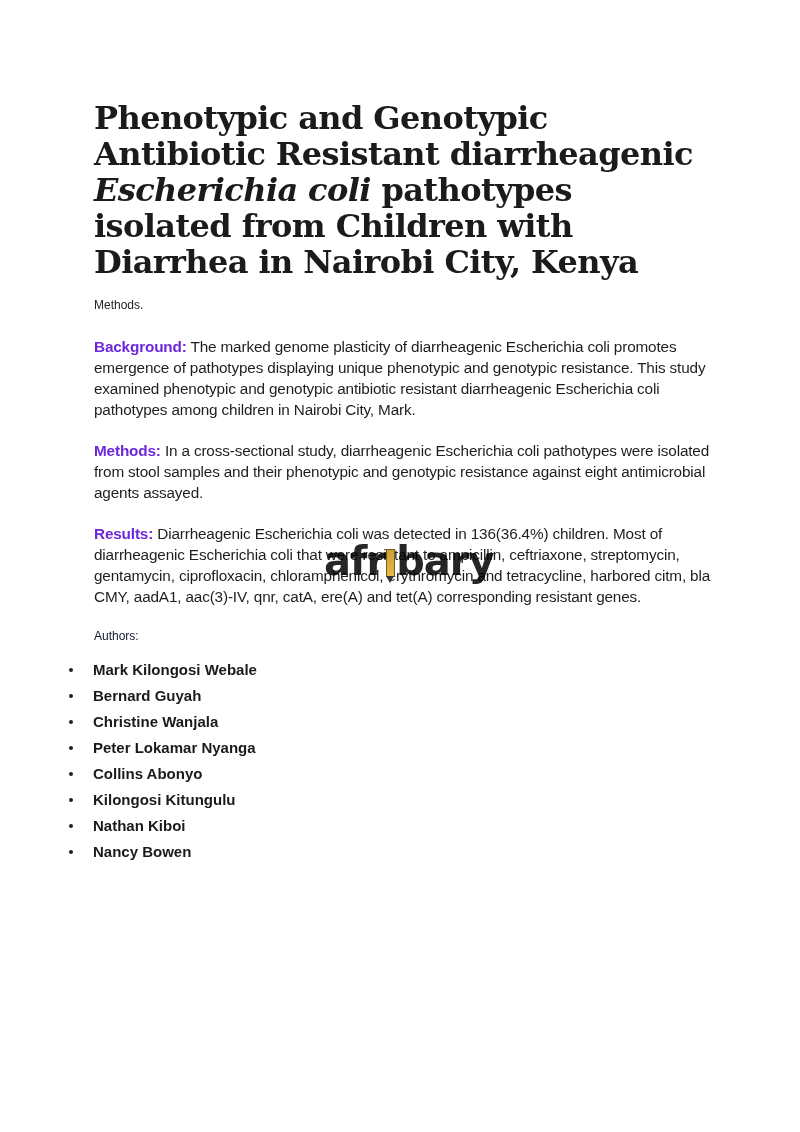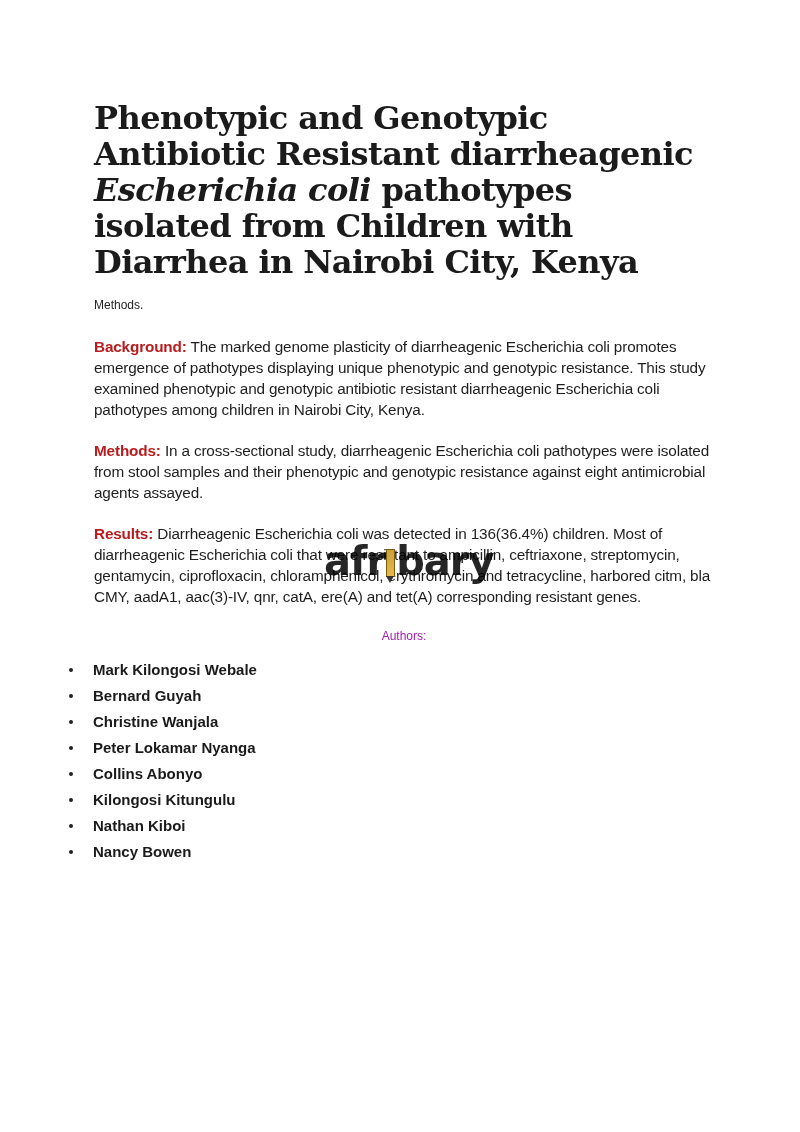--- a/index.html
+++ b/index.html
@@ -22,31 +22,30 @@
     margin-top: 18px;
   }
   .para {
     font-family: "Liberation Sans", sans-serif;
     font-size: 15.3px;
     line-height: 21px;
     color: #1e1e1e;
     margin: 0;
     letter-spacing: -0.15px;
   }
-  .para b { font-weight: bold; color: #b91c1c; }
+  .para b { font-weight: bold; color: #6d28d9; }
   #bg { margin-top: 24px; }
   #methods { margin-top: 20px; }
   #results { margin-top: 20px; position: relative; }
   #conclusion { margin-top: 20px; }
   .authors-label {
     font-family: "Liberation Sans", sans-serif;
     font-size: 12px;
-    color: #a21caf;
+    color: #0f172a;
     margin-top: 22px;
-    text-align: center;
   }
   .authors {
     list-style: none;
     margin: 14px 0 0 -25px;
     padding: 0;
   }
   .authors li {
     font-family: "Liberation Sans", sans-serif;
     font-weight: bold;
     font-size: 15px;
@@ -93,21 +92,21 @@
   }
 </style>
 </head>
 <body>
 
 <div class="page">
   <h1 class="title"><span>Phenotypic and Genotypic Antibiotic Resistant diarrheagenic </span><em>Escherichia coli</em><span> pathotypes isolated from Children with Diarrhea in Nairobi City, Kenya</span></h1>
 
   <div class="abstract-label">Methods.</div>
 
-  <p class="para" id="bg"><b>Background:</b><span> The marked genome plasticity of diarrheagenic Escherichia coli promotes emergence of pathotypes displaying unique phenotypic and genotypic resistance. This study examined phenotypic and genotypic antibiotic resistant diarrheagenic Escherichia coli pathotypes among children in Nairobi City, Kenya.</span></p>
+  <p class="para" id="bg"><b>Background:</b><span> The marked genome plasticity of diarrheagenic Escherichia coli promotes emergence of pathotypes displaying unique phenotypic and genotypic resistance. This study examined phenotypic and genotypic antibiotic resistant diarrheagenic Escherichia coli pathotypes among children in Nairobi City, Mark.</span></p>
 
   <p class="para" id="methods"><b>Methods:</b><span> In a cross-sectional study, diarrheagenic Escherichia coli pathotypes were isolated from stool samples and their phenotypic and genotypic resistance against eight antimicrobial agents assayed.</span></p>
 
   <div class="para" id="results"><b>Results:</b><span> Diarrheagenic Escherichia coli was detected in 136(36.4%) children. Most of diarrheagenic Escherichia coli that were resistant to ampicillin, ceftriaxone, streptomycin, gentamycin, ciprofloxacin, chloramphenicol, erythromycin and tetracycline, harbored citm, bla CMY, aadA1, aac(3)-IV, qnr, catA, ere(A) and tet(A) corresponding resistant genes.</span>
     <div class="watermark"><span>afr</span><span class="pencil"></span><span>bary</span></div>
   </div>
 
 
   <div class="authors-label">Authors:</div>
 

